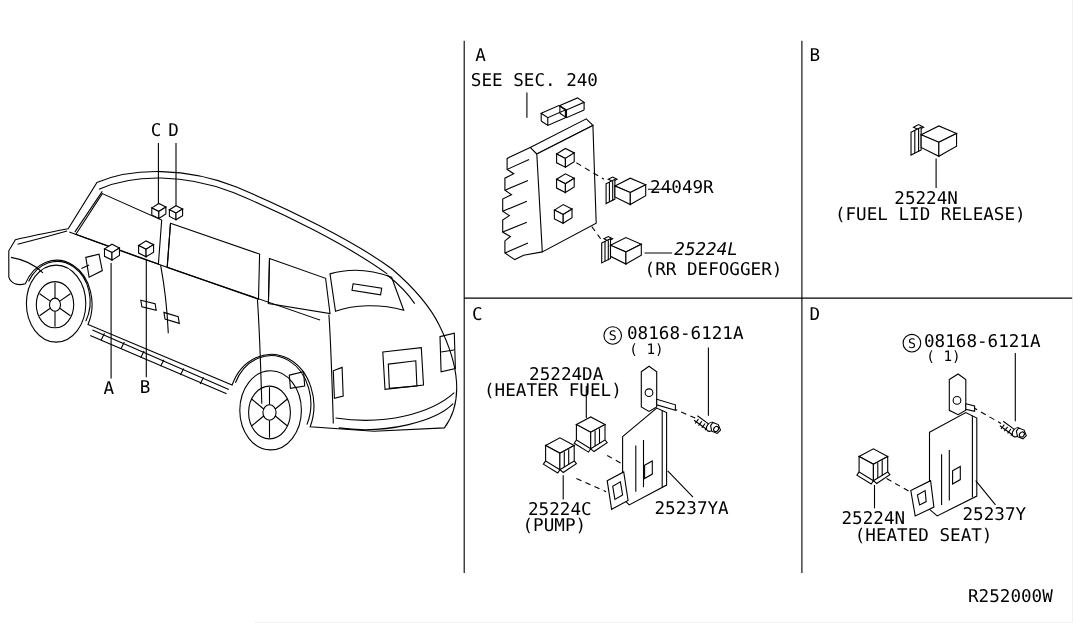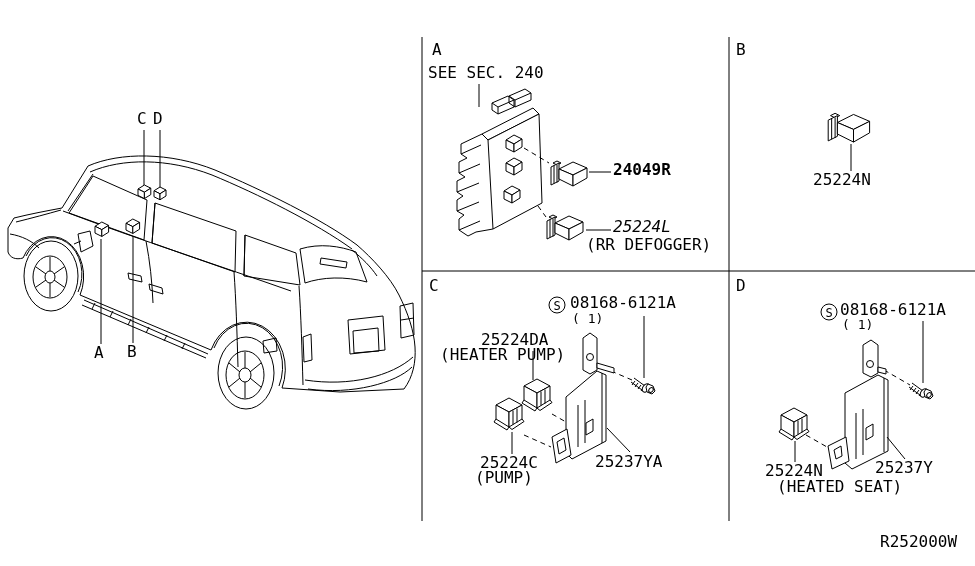--- a/index.html
+++ b/index.html
@@ -187,32 +187,33 @@
     </g>
   </svg>
 
   <div class="lbl" style="left:137px;top:111px;">C</div>
   <div class="lbl" style="left:153px;top:111px;">D</div>
   <div class="lbl" style="left:94px;top:345px;">A</div>
   <div class="lbl" style="left:127px;top:344px;">B</div>
 
   <div class="lbl" style="left:432px;top:42px;">A</div>
   <div class="lbl" style="left:428px;top:65px;">SEE SEC. 240</div>
-  <div class="lbl" style="left:613px;top:162px;font-weight:bold;">24049R</div>
+  <div class="lbl" style="left:591px;top:162px;">24049R</div>
   <div class="lbl" style="left:613px;top:219px;font-style:italic;">25224L</div>
   <div class="lbl" style="left:586px;top:237px;text-align:center;">(RR DEFOGGER)</div>
 
   <div class="lbl" style="left:736px;top:42px;">B</div>
   <div class="lbl" style="left:813px;top:172px;">25224N</div>
+  <div class="lbl" style="left:759px;top:187px;">(FUEL LID RELEASE)</div>
 
   <div class="lbl" style="left:429px;top:278px;">C</div>
   <div class="lbl" style="left:570px;top:295px;">08168-6121A</div>
   <div class="lbl sm" style="left:572px;top:312px;">( 1)</div>
   <div class="lbl" style="left:481px;top:332px;">25224DA</div>
-  <div class="lbl" style="left:440px;top:347px;">(HEATER PUMP)</div>
+  <div class="lbl" style="left:440px;top:347px;">(HEATER FUEL)</div>
   <div class="lbl" style="left:480px;top:455px;">25224C</div>
   <div class="lbl" style="left:475px;top:470px;">(PUMP)</div>
   <div class="lbl" style="left:595px;top:454px;">25237YA</div>
 
   <div class="lbl" style="left:736px;top:278px;">D</div>
   <div class="lbl" style="left:840px;top:302px;">08168-6121A</div>
   <div class="lbl sm" style="left:842px;top:318px;">( 1)</div>
   <div class="lbl" style="left:765px;top:463px;">25224N</div>
   <div class="lbl" style="left:729px;top:479px;padding-left:48px;">(HEATED SEAT)</div>
   <div class="lbl" style="left:875px;top:460px;">25237Y</div>

